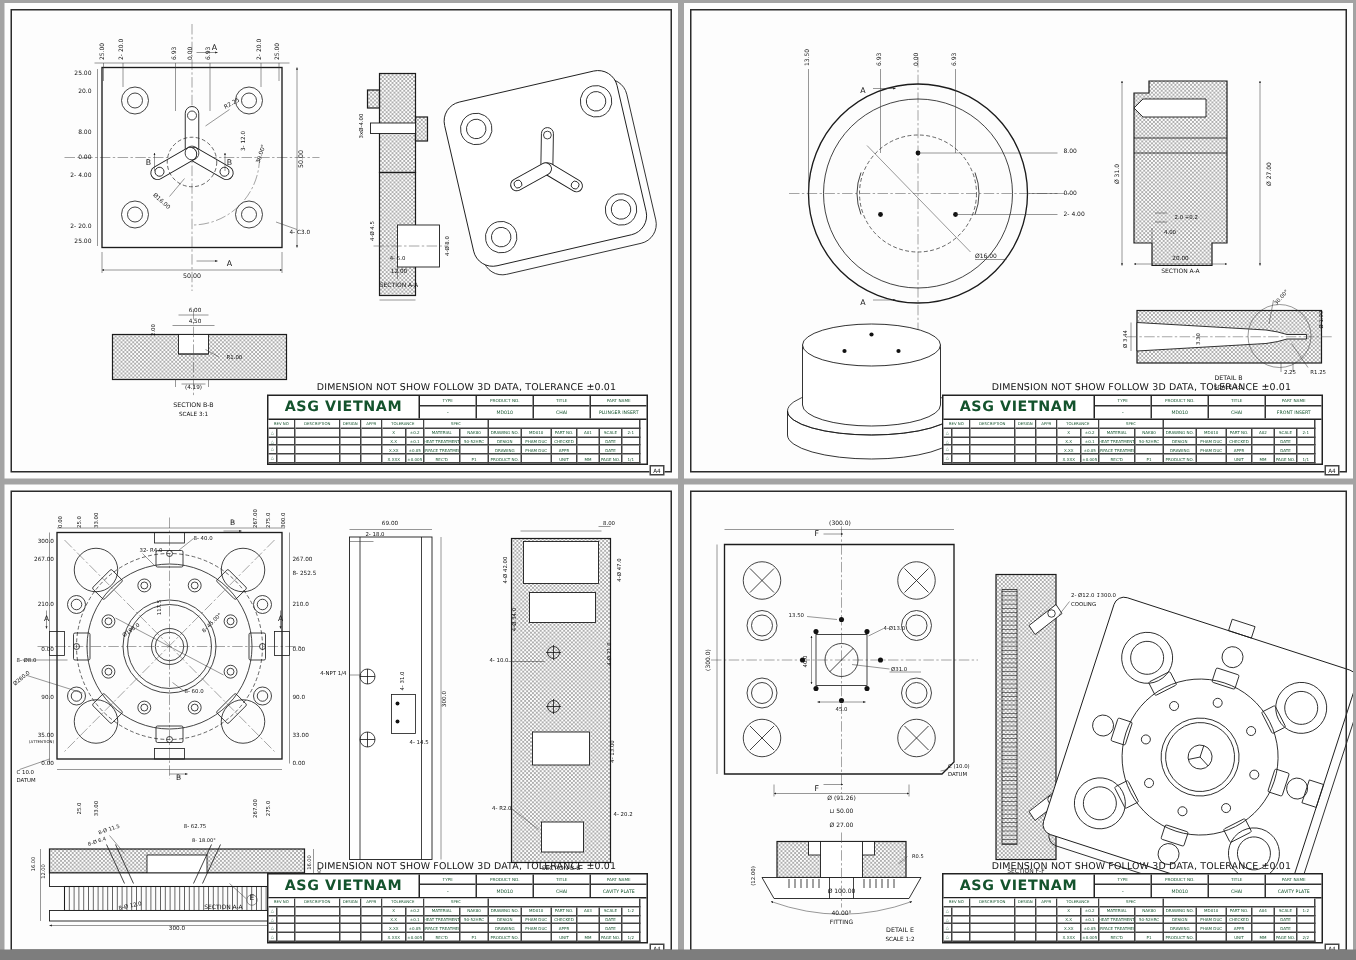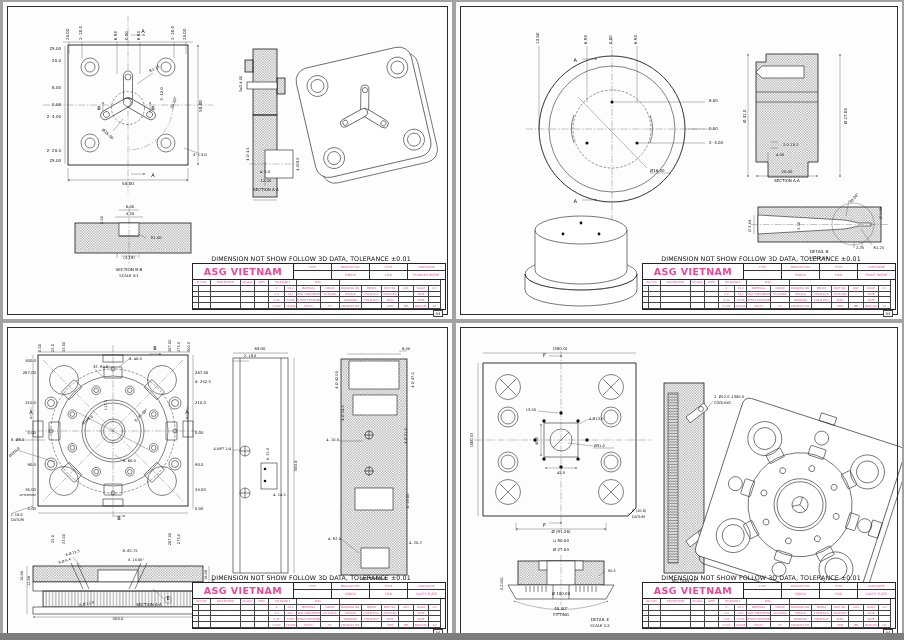--- a/index.html
+++ b/index.html
@@ -10,21 +10,21 @@
   .sheet svg{position:absolute;inset:0;width:100%;height:100%;}
   svg text{fill:#111;font-family:"DejaVu Sans",sans-serif;}
   .l{fill:none;stroke:#1c1c1c;stroke-width:0.9;}
   .m{fill:none;stroke:#1c1c1c;stroke-width:0.55;}
   .t{fill:none;stroke:#3a3a3a;stroke-width:0.35;}
   .c{fill:none;stroke:#555;stroke-width:0.35;stroke-dasharray:7 1.6 1.6 1.6;}
   .d{fill:none;stroke:#333;stroke-width:0.5;stroke-dasharray:2.6 1.6;}
   .hx{fill:url(#xh);stroke:#1c1c1c;stroke-width:0.8;}
   .wf{fill:#ffffff;stroke:#1c1c1c;stroke-width:0.6;}
   .note{position:absolute;right:10px;bottom:57px;width:262px;text-align:center;font-size:6.3px;color:#111;letter-spacing:0.1px;}
-  .tb{position:absolute;right:6px;bottom:9px;width:252px;background:#fff;border:0.9px solid #222;color:#ec4899;}
+  .tb{position:absolute;right:20px;bottom:9px;width:252px;background:#fff;border:0.9px solid #222;color:#14532d;}
   .tb-top{display:flex;height:15px;border-bottom:0.6px solid #222;}
   .tb-co{width:100px;display:flex;align-items:center;justify-content:center;font-size:9.5px;font-weight:bold;letter-spacing:0.4px;border-right:0.6px solid #222;}
   .tb-col{flex:1;display:flex;flex-direction:column;border-right:0.5px solid #333;min-width:0;}
   .tb-col:last-child{border-right:none;}
   .tb-col .h{height:5.5px;font-size:2.8px;display:flex;align-items:center;justify-content:center;border-bottom:0.4px solid #333;white-space:nowrap;overflow:hidden;}
   .tb-col .v{flex:1;font-size:3.1px;display:flex;align-items:center;justify-content:center;white-space:nowrap;overflow:hidden;}
   .tb-grid{display:grid;grid-template-columns:6px 12px 30px 14px 14px 16px 12px 24px 19px 22px 20px 17px 15px 15px 12px;grid-auto-rows:5.8px;}
   .tb-grid .cell{border-right:0.35px solid #444;border-bottom:0.35px solid #444;display:flex;align-items:center;justify-content:center;font-size:2.7px;white-space:nowrap;overflow:hidden;}
   .tb-grid .hd{height:5px;font-size:2.6px;background:#fff;}
   .s2{grid-column:span 2;} .s6{grid-column:span 6;}

